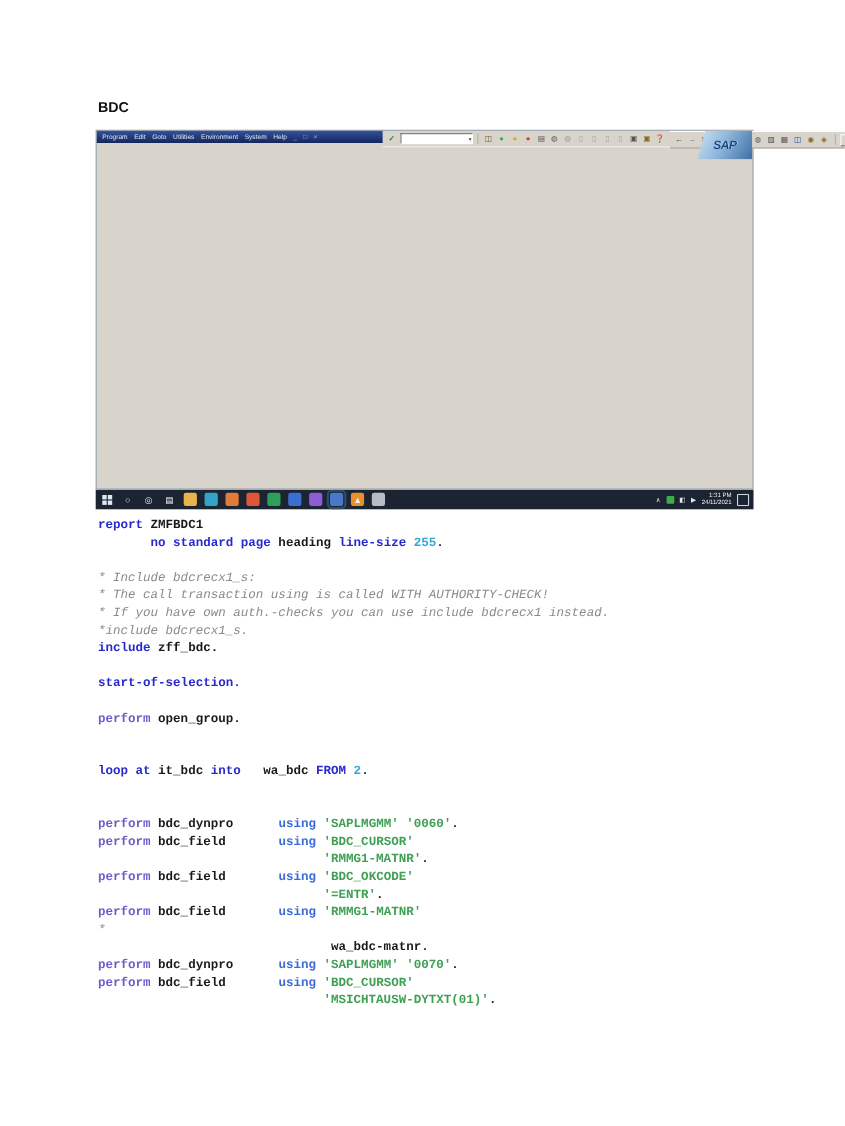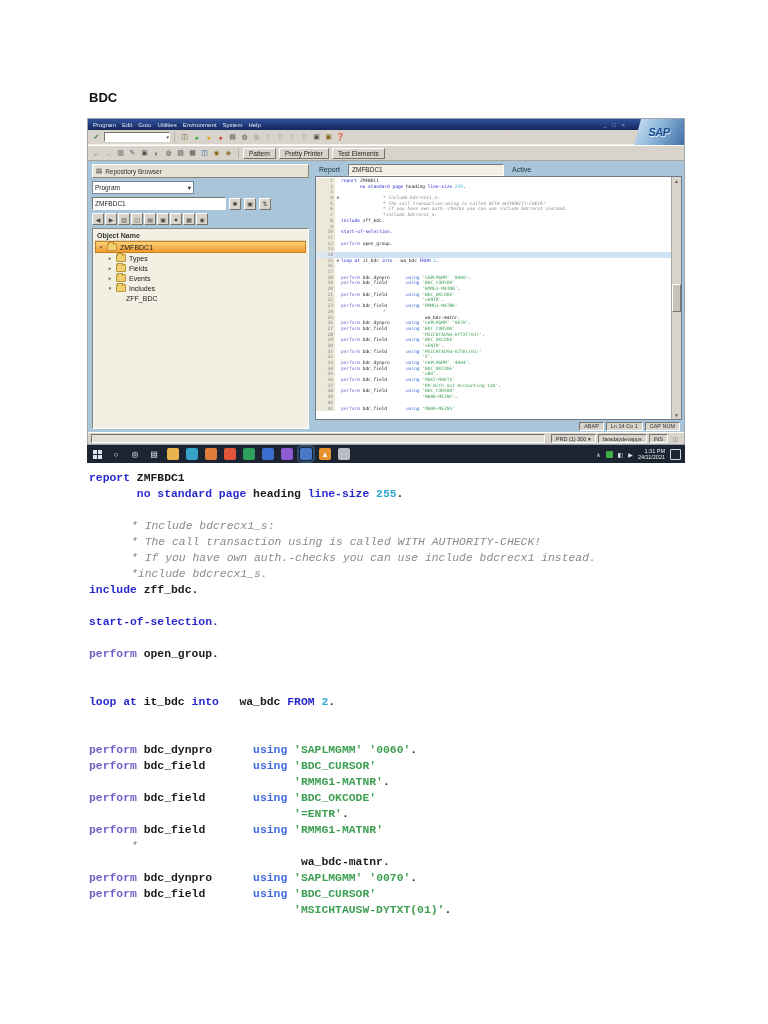--- a/index.html
+++ b/index.html
@@ -3,21 +3,21 @@
 <meta charset="utf-8">
 <style>
   html,body{margin:0;padding:0;}
   body{width:768px;height:1024px;background:#ffffff;position:relative;
        font-family:"Liberation Sans",sans-serif;overflow:hidden;}
 
   .heading{position:absolute;left:89px;top:90px;font-weight:bold;font-size:13px;color:#111;}
 
   
   .shot{position:absolute;left:87px;top:118px;width:598px;height:345px;font-family:"Liberation Sans",sans-serif;}
-  .sapwin{height:327px;display:flex;flex-direction:column;border:1px solid #9aa4ae;box-sizing:border-box;position:relative;background:#d8d4cb;}
+  .sapwin{height:327px;display:flex;flex-direction:row;border:1px solid #9aa4ae;box-sizing:border-box;position:relative;background:#d8d4cb;}
 
   .menubar{height:11px;background:linear-gradient(#32529c,#14265c);display:flex;align-items:center;gap:6px;padding:0 5px;flex:none;}
   .menu-item{color:#dfe7f5;font-size:6px;white-space:nowrap;}
   .winctl{margin-left:auto;color:#9fb0d8;font-size:6px;letter-spacing:2px;padding-right:52px;}
 
   .stdbar{height:14px;background:#d8d4cb;display:flex;align-items:center;gap:2px;padding:0 3px;flex:none;border-bottom:1px solid #f2f0ea;}
   .okfield{width:64px;height:8px;background:#fff;border:1px solid;border-color:#7b766c #fff #fff #7b766c;font-size:5px;display:flex;align-items:center;justify-content:flex-end;color:#444;}
   .ticon{width:11px;height:11px;display:flex;align-items:center;justify-content:center;font-size:7px;color:#555;background:#d8d4cb;border-radius:1px;}
   .enter-btn{color:#2e7d32;font-weight:bold;}
   .sep{width:1px;height:10px;background:#b5b1a7;margin:0 2px;}
@@ -84,21 +84,21 @@
 
   
   .doccode{position:absolute;left:89px;top:470px;font-family:"Liberation Mono",monospace;
            font-weight:bold;font-size:11.4px;line-height:16px;white-space:pre;color:#1a1a1a;}
   .dline{height:16px;}
   .k{color:#2828cf;}
   .p{color:#6a5fc8;}
   .u{color:#3c6bd8;}
   .s{color:#3fa054;}
   .n{color:#35a8d0;}
-  .c{color:#8a8a8a;font-style:italic;font-weight:normal;margin-left:42px;}
+  .c{color:#8a8a8a;font-style:italic;font-weight:normal;}
   .t{color:#1a1a1a;}
   .codearea .c{font-weight:normal;}
 </style>
 </head>
 <body>
 
 <div class="heading">BDC</div>
 
 <div class="shot">
   <div class="sapwin">

